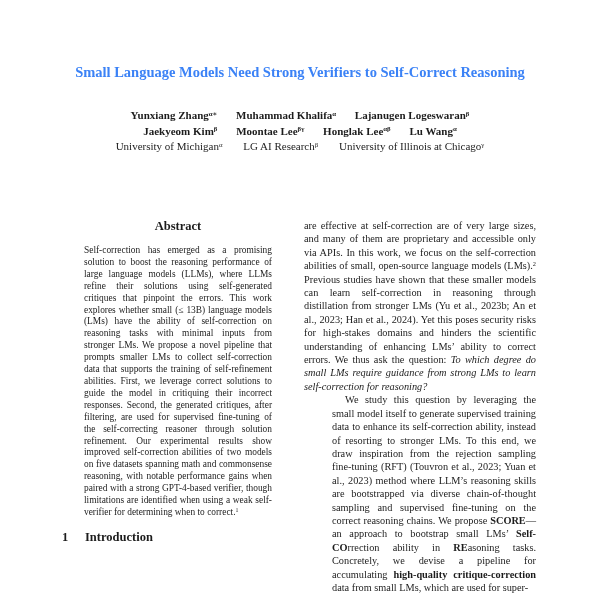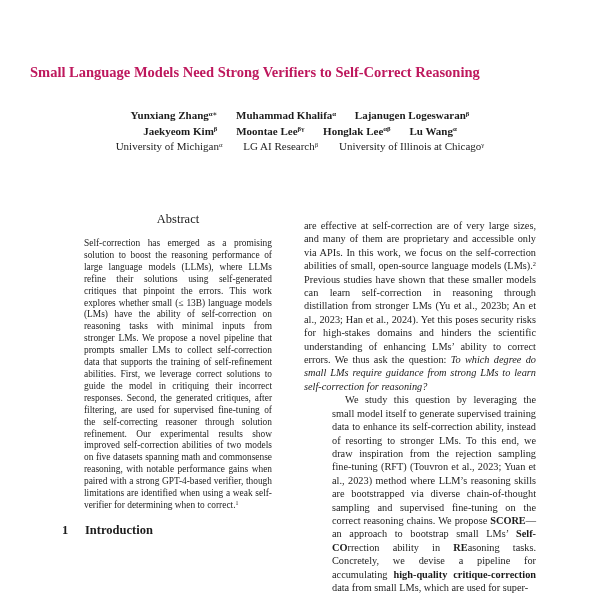--- a/index.html
+++ b/index.html
@@ -15,23 +15,24 @@
     background: #ffffff;
     overflow: hidden;
     font-family: "Liberation Serif", "DejaVu Serif", serif;
     color: #1c1c1c;
   }
   .title {
     position: absolute;
     top: 64px;
     left: 30px;
     right: 30px;
+    text-align: center;
     font-size: 14.5px;
     font-weight: bold;
-    color: #be185d;
+    color: #3b82f6;
     margin: 0;
   }
   .authors {
     position: absolute;
     top: 108px;
     left: 30px;
     right: 30px;
     text-align: center;
     font-size: 11px;
     line-height: 15.5px;
@@ -51,22 +52,22 @@
     top: 211px;
     left: 62px;
     width: 474px;
     display: flex;
     gap: 10px;
   }
   .col { width: 232px; }
   .abstract-heading {
     text-align: center;
     font-size: 12.5px;
-    font-weight: normal;
-    margin: 1px 0 11px 0;
+    font-weight: bold;
+    margin: 8px 0 11px 0;
   }
   .abstract-body {
     font-size: 9.4px;
     line-height: 11.9px;
     text-align: justify;
     margin: 0 22px;
   }
   .section-heading {
     font-size: 12.5px;
     font-weight: bold;

